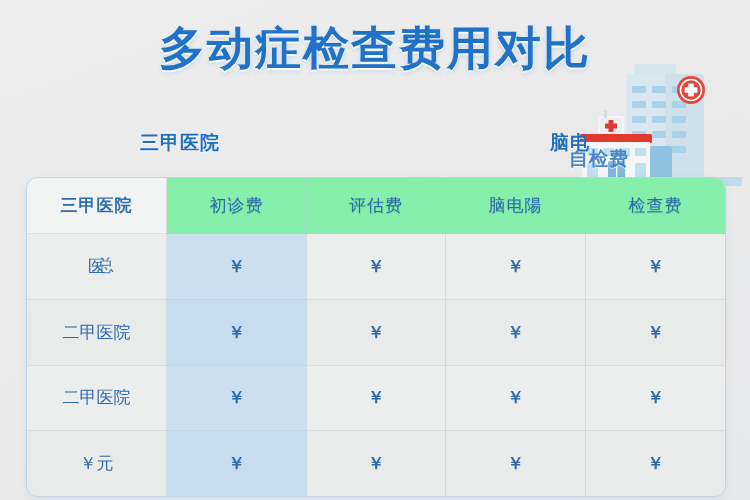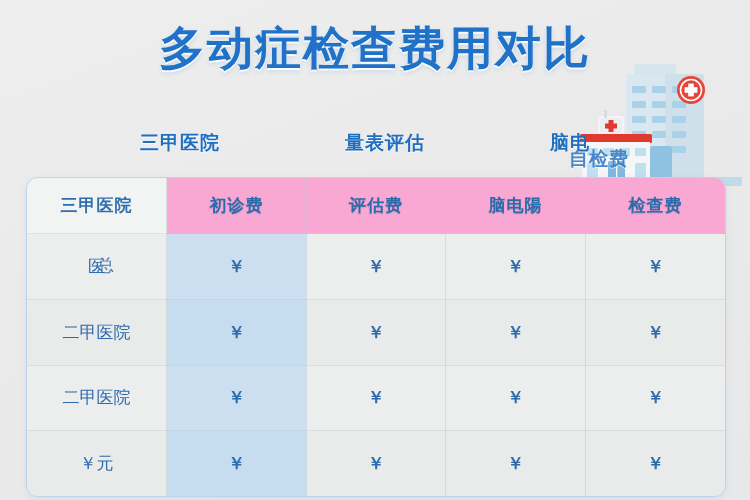--- a/index.html
+++ b/index.html
@@ -104,24 +104,24 @@
     font-size: 17px;
     color: #2c6bab;
     border-right: 1px solid rgba(182,200,216,0.45);
     border-bottom: 1px solid rgba(182,200,216,0.40);
   }
   table.cost th:last-child, table.cost td:last-child { border-right: none; }
   table.cost tr:last-child td { border-bottom: none; }
 
   thead th {
     height: 53px;
-    background: #f9a8d4;
+    background: #86efac;
     color: #ffffff;
     font-size: 18px;
-    font-weight: 700;
+    font-weight: 400;
     letter-spacing: 1px;
     border-right: 1px solid rgba(255,255,255,0.28);
     border-bottom: none;
     text-shadow: 0 1px 1px rgba(40,90,140,0.25);
   }
   thead th.corner {
     background: #f2f3f3;
     color: #2f6fae;
     font-weight: 600;
     font-size: 17px;
@@ -149,21 +149,20 @@
 </style>
 </head>
 <body>
 
 <div id="page">
 
   <div class="title">多动症检查费用对比</div>
 
   <div class="subtitles">
     <div class="subtitle">三甲医院</div>
-    <div class="subtitle">量表评估</div>
     <div class="subtitle glitch"><span>脑电</span><span class="over">自检费</span></div>
   </div>
 
   <svg class="hospital" viewBox="0 0 178 140">
 
     <rect x="80" y="30" width="22" height="10" rx="2" fill="#d7e6ee"></rect>
     <rect x="70" y="18" width="42" height="14" rx="3" fill="#d7e6ee"></rect>
     <rect x="62" y="28" width="78" height="104" rx="3" fill="#cfe0ea"></rect>
     <rect x="62" y="28" width="39" height="104" fill="#d9e8f0"></rect>
     <g fill="#a9d2ea">

